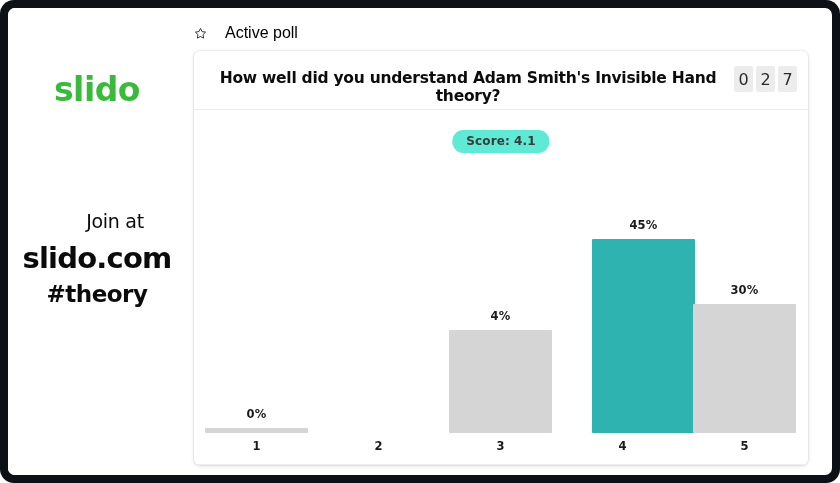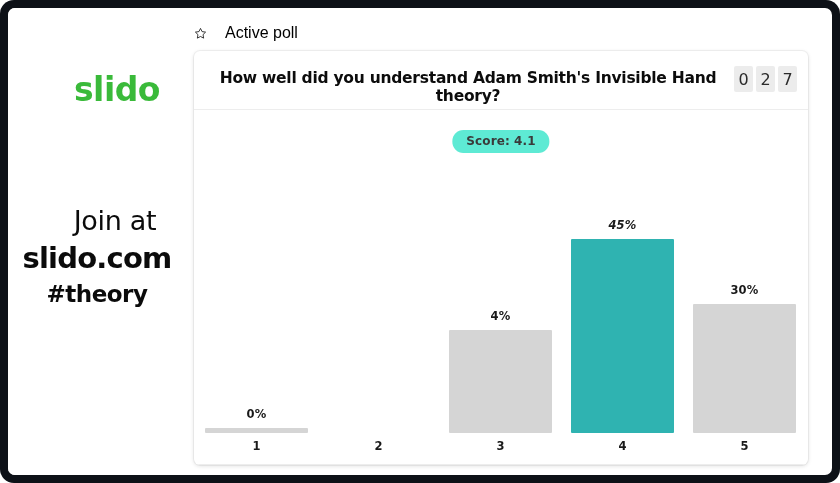--- a/index.html
+++ b/index.html
@@ -46,31 +46,30 @@
   #logo {
     position: absolute;
     left: 0; top: 62px;
     width: 178px;
     text-align: center;
     font-size: 33px;
     font-weight: 700;
     letter-spacing: -0.5px;
     color: #3aba3a;
     font-family: "DejaVu Sans", sans-serif;
-    padding-left: 20px;
   }
   #join-block {
     position: absolute;
     left: 0; top: 196px;
     width: 178px;
     text-align: center;
     color: #0b0b0b;
   }
   #join-at {
-    font-size: 27px;
+    font-size: 19px;
     font-weight: 400;
     line-height: 34px;
     letter-spacing: -0.3px;
     font-family: "DejaVu Sans", sans-serif;
     padding-left: 36px;
   }
   #join-url {
     font-size: 29px;
     font-weight: 700;
     line-height: 40px;
@@ -279,21 +278,21 @@
       <div id="chart">
         <div id="plot">
             <div class="bar-slot" style="left: 0px;">
               <div class="bar" style="height: 5px;"></div>
               <div class="bar-value" style="bottom: 12px;">0%</div>
             </div>
             <div class="bar-slot" style="left: 244px;">
               <div class="bar" style="height: 103px;"></div>
               <div class="bar-value" style="bottom: 110px;">4%</div>
             </div>
-            <div class="bar-slot" style="left: 366px; font-style: italic;">
+            <div class="bar-slot" style="left: 387px;">
               <div class="bar highlight" style="height: 194px;"></div>
               <div class="bar-value" style="bottom: 201px;">45%</div>
             </div>
             <div class="bar-slot" style="left: 488px;">
               <div class="bar" style="height: 129px;"></div>
               <div class="bar-value" style="bottom: 136px;">30%</div>
             </div>
           </div>
         <div id="axis-line"></div>
       <div class="axis-label" style="left: 0px;">1</div>

